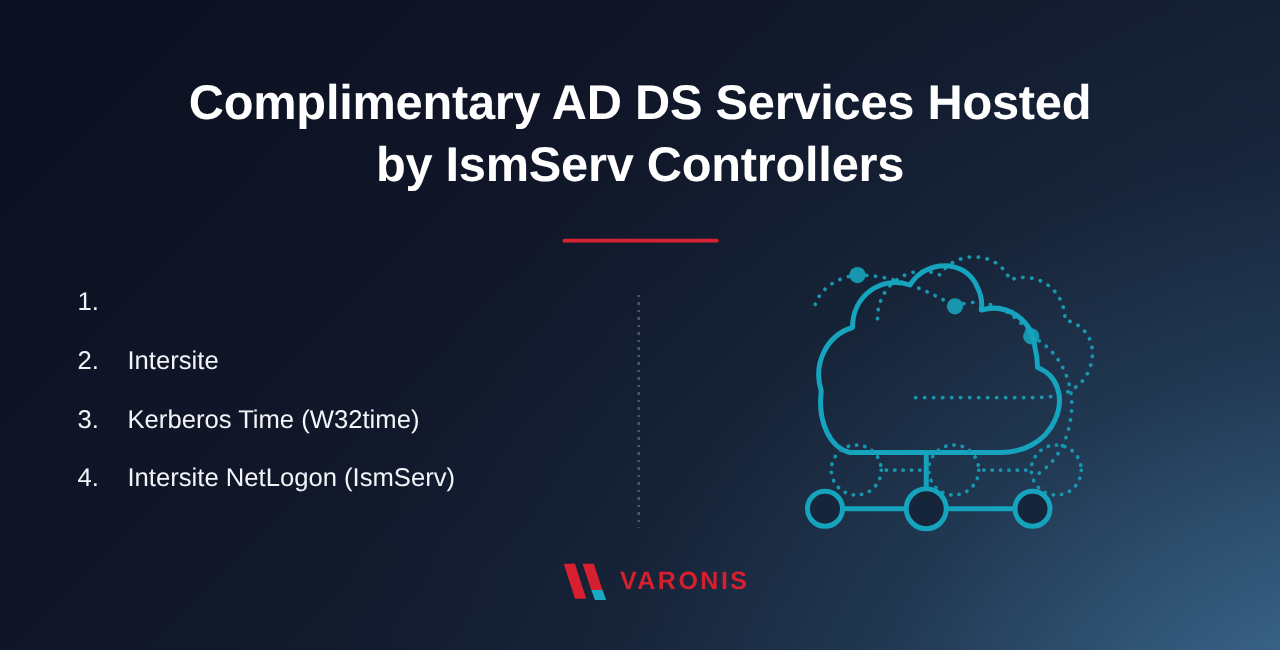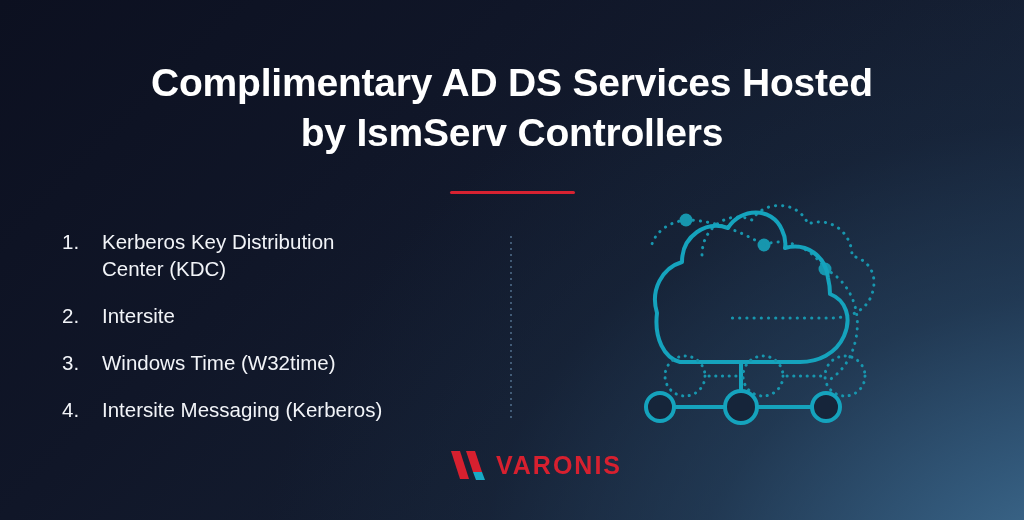--- a/index.html
+++ b/index.html
@@ -115,53 +115,52 @@
     position: absolute;
     left: 449px;
     top: 447px;
     height: 36px;
     display: flex;
     align-items: center;
   }
   #logo-mark { display: block; margin-right: 9px; }
   #logo-text {
     color: #d7202f;
-    font-size: 25px;
+    font-size: 20px;
     font-weight: bold;
     letter-spacing: 2.0px;
   }
 </style>
 </head>
 <body>
 
 <div id="slide">
 
   <div id="title-block">
     <div class="title-line">Complimentary AD DS Services Hosted</div>
     <div class="title-line">by IsmServ Controllers</div>
   </div>
 
   <div id="divider"></div>
 
   <div id="list-block">
     <div class="list-item">
       <span class="item-num">1.</span>
-      <span class="item-text">Kerberos Key Distribution Center (KDC)</span>
     </div>
     <div class="list-item">
       <span class="item-num">2.</span>
       <span class="item-text">Intersite</span>
     </div>
     <div class="list-item">
       <span class="item-num">3.</span>
-      <span class="item-text">Windows Time (W32time)</span>
+      <span class="item-text">Kerberos Time (W32time)</span>
     </div>
     <div class="list-item">
       <span class="item-num">4.</span>
-      <span class="item-text">Intersite Messaging (Kerberos)</span>
+      <span class="item-text">Intersite NetLogon (IsmServ)</span>
     </div>
   </div>
 
   <div id="v-divider"></div>
 
   <div id="cloud-graphic">
     <svg width="250" height="232" viewBox="0 0 250 232" xmlns="http://www.w3.org/2000/svg">
 
       <path d="M 72 57
                C 72 28, 100 12, 122 22

